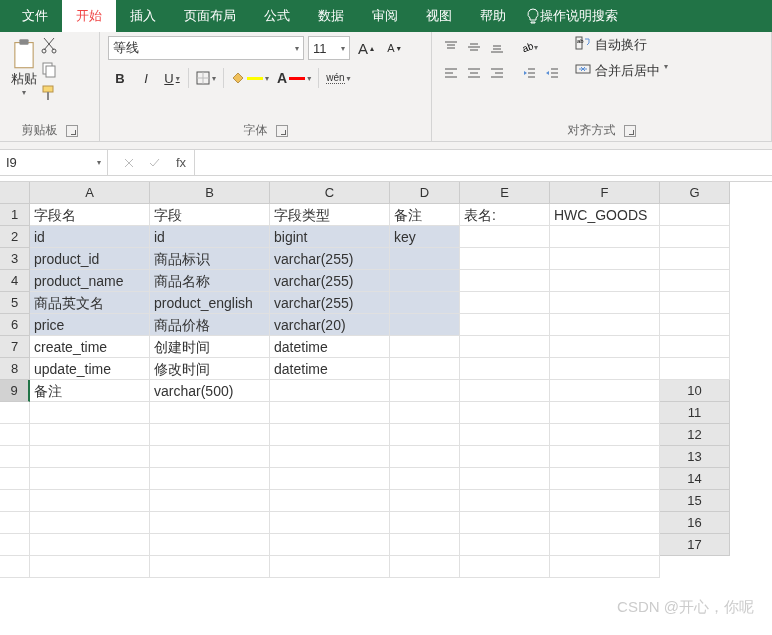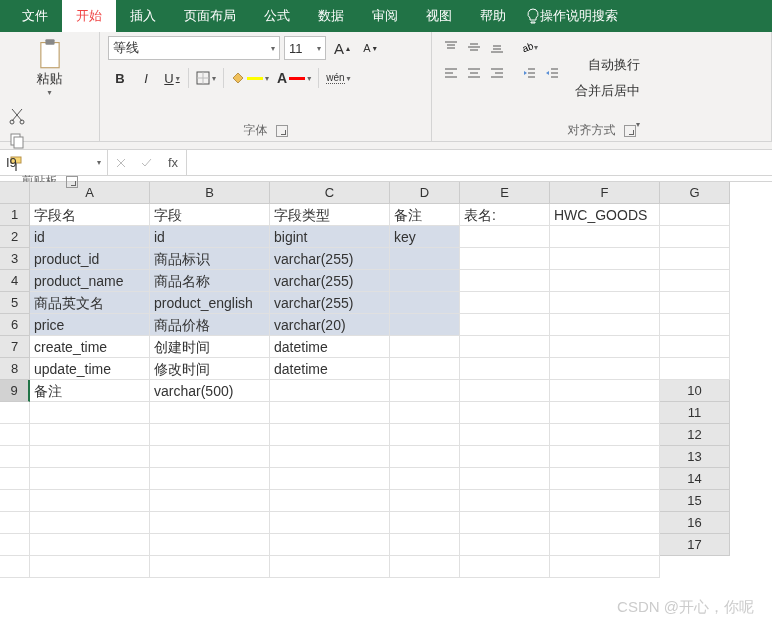--- a/index.html
+++ b/index.html
@@ -13,45 +13,45 @@
 .tell-me svg { fill: none; stroke: #fff; }
 
 
 .ribbon { background: #f3f2f1; border-bottom: 1px solid #d4d4d4; display: flex; height: 110px; }
 .group { border-right: 1px solid #d4d4d4; padding: 4px 8px 2px; display: flex; flex-direction: column; justify-content: space-between; }
 .group-label { text-align: center; color: #666; font-size: 12px; display: flex; justify-content: center; align-items: center; gap: 8px; }
 .launcher { width: 12px; height: 12px; border: 1px solid #999; display: inline-block; position: relative; }
 .launcher::after { content: ""; position: absolute; right: 1px; bottom: 1px; width: 4px; height: 4px; border-right: 1px solid #666; border-bottom: 1px solid #666; }
 
 
-.clip-top { display: flex; gap: 8px; flex-direction: column; }
+.clip-top { display: flex; gap: 0; }
 .clip-btn { display: flex; flex-direction: column; align-items: center; padding: 2px; }
 .clip-icon { width: 28px; height: 32px; }
 .small-icons { display: flex; flex-direction: column; gap: 6px; }
 .small-ic { width: 18px; height: 18px; }
 
 
 .font-row1 { display: flex; gap: 4px; align-items: center; margin-bottom: 6px; }
 .font-combo { border: 1px solid #c0c0c0; background: #fff; height: 24px; display: flex; align-items: center; padding: 0 4px; font-size: 13px; }
-.font-name { width: 172px; justify-content: space-between; }
+.font-name { width: 196px; justify-content: space-between; }
 .font-size { width: 42px; justify-content: space-between; }
 .font-row2 { display: flex; gap: 2px; align-items: center; }
 .rb-btn { min-width: 24px; height: 24px; display: flex; align-items: center; justify-content: center; padding: 0 3px; gap: 2px; }
 .dd-arrow { font-size: 8px; color: #666; }
 .sep { width: 1px; height: 20px; background: #d4d4d4; margin: 0 2px; }
 .color-bar { width: 16px; height: 3px; display: block; }
 
 
 .align-row { display: flex; gap: 1px; align-items: center; margin-bottom: 4px; }
 .align-btn { width: 22px; height: 22px; display: flex; align-items: center; justify-content: center; }
 .align-right-col { display: flex; flex-direction: column; gap: 4px; margin-left: 8px; }
-.wide-btn { display: flex; align-items: flex-end; gap: 20px; height: 22px; padding: 0 4px; flex-direction: column; }
-
-
-.fbar { display: flex; align-items: center; border-bottom: 1px solid #d4d4d4; height: 26px; background: #fff; }
+.wide-btn { display: flex; align-items: flex-start; gap: 4px; height: 22px; padding: 0 4px; }
+
+
+.fbar { display: flex; align-items: center; border-bottom: 1px solid #d4d4d4; height: 26px; background: #fff; gap: 8px; }
 .namebox { width: 108px; border-right: 1px solid #d4d4d4; height: 100%; display: flex; align-items: center; padding: 0 6px; justify-content: space-between; font-size: 13px; }
 .fbar-btns { display: flex; border-right: 1px solid #d4d4d4; height: 100%; }
 .fbar-btn { width: 26px; display: flex; align-items: center; justify-content: center; color: #999; }
 .fbar-input { flex: 1; padding: 0 8px; font-style: italic; color: #666; }
 
 
 .grid { display: grid; grid-template-columns: 30px 120px 120px 120px 70px 90px 110px 70px; }
 .hdr { background: #e6e6e6; border-right: 1px solid #ccc; border-bottom: 1px solid #ccc; text-align: center; font-size: 13px; height: 22px; line-height: 22px; color: #333; }
 .rowhdr { background: #e6e6e6; border-right: 1px solid #ccc; border-bottom: 1px solid #ccc; text-align: center; font-size: 13px; height: 22px; line-height: 22px; }
 .rowhdr.sel { background: #d2d2d2; border-right: 2px solid #217346; }

